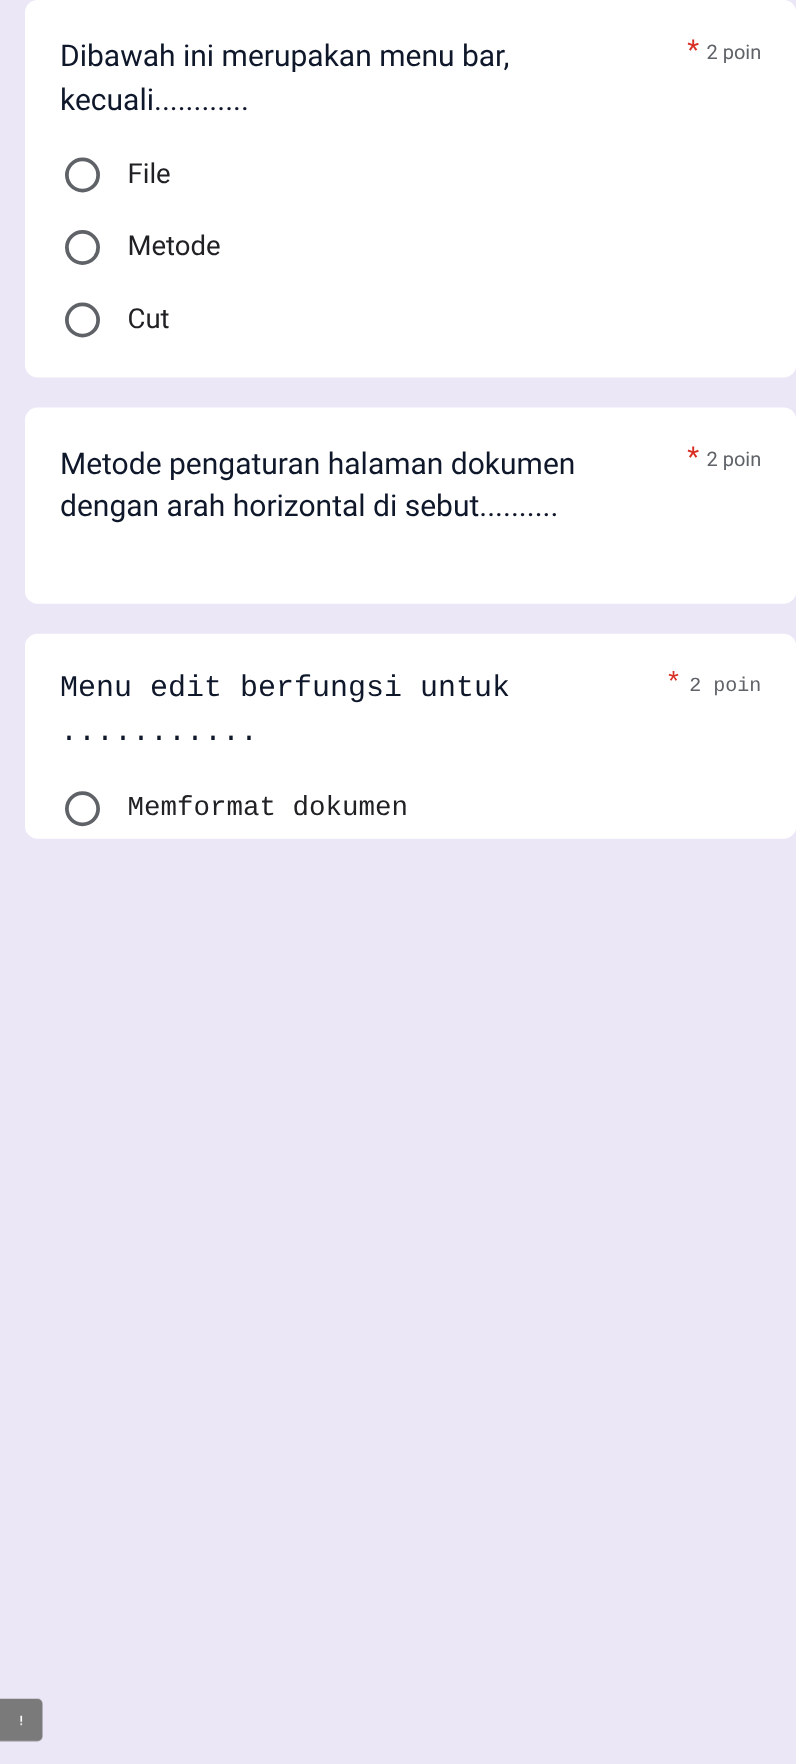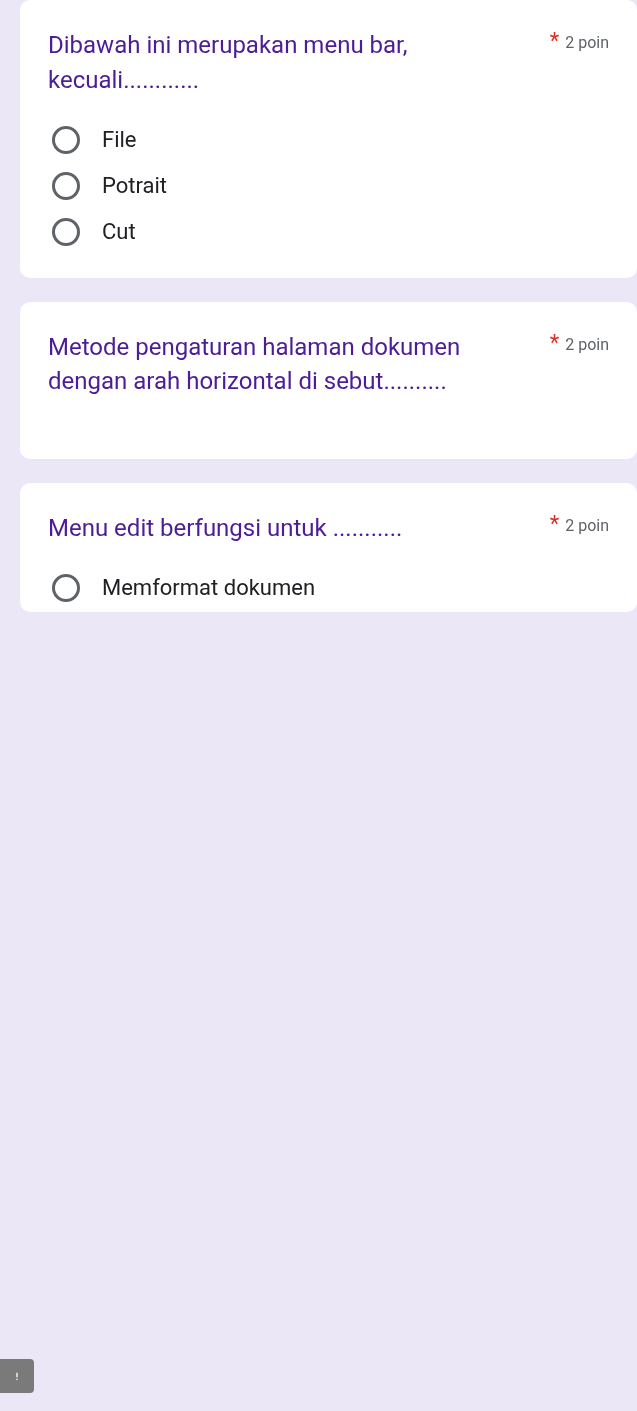--- a/index.html
+++ b/index.html
@@ -18,21 +18,21 @@
   .q-header {
     display: flex;
     align-items: flex-start;
     gap: 12px;
     margin-bottom: 28px;
   }
   .q-title {
     font-size: 24px;
     line-height: 1.45;
     font-weight: 400;
-    color: #4c1d95;
+    color: #0f172a;
     flex: 1 1 auto;
   }
   .points-wrap {
     white-space: nowrap;
     flex: 0 0 auto;
     display: flex;
     align-items: baseline;
     gap: 6px;
     padding-top: 2px;
   }
@@ -41,21 +41,21 @@
     font-size: 22px;
     line-height: 1;
   }
   .points {
     color: #5f6368;
     font-size: 16px;
   }
   .options {
     display: flex;
     flex-direction: column;
-    gap: 18px;
+    gap: 30px;
     padding-left: 4px;
   }
   .option {
     display: flex;
     align-items: center;
     gap: 22px;
     cursor: pointer;
   }
   .radio {
     width: 28px;
@@ -96,40 +96,40 @@
       <span class="points">2 poin</span>
     </div>
   </div>
   <div class="options">
     <label class="option">
       <span class="radio"></span>
       <span class="option-label">File</span>
     </label>
     <label class="option">
       <span class="radio"></span>
-      <span class="option-label">Potrait</span>
+      <span class="option-label">Metode</span>
     </label>
     <label class="option">
       <span class="radio"></span>
       <span class="option-label">Cut</span>
     </label>
   </div>
 </div>
 
 <div class="card">
   <div class="q-header">
     <div class="q-title">Metode pengaturan halaman dokumen dengan arah horizontal di sebut..........</div>
     <div class="points-wrap">
       <span class="required">*</span>
       <span class="points">2 poin</span>
     </div>
   </div>
 </div>
 
-<div class="card" style="padding-bottom:10px;">
+<div class="card" style="padding-bottom:10px;font-family:Liberation Mono, monospace;">
   <div class="q-header">
     <div class="q-title">Menu edit berfungsi untuk ...........</div>
     <div class="points-wrap">
       <span class="required">*</span>
       <span class="points">2 poin</span>
     </div>
   </div>
   <div class="options">
     <label class="option">
       <span class="radio"></span>

